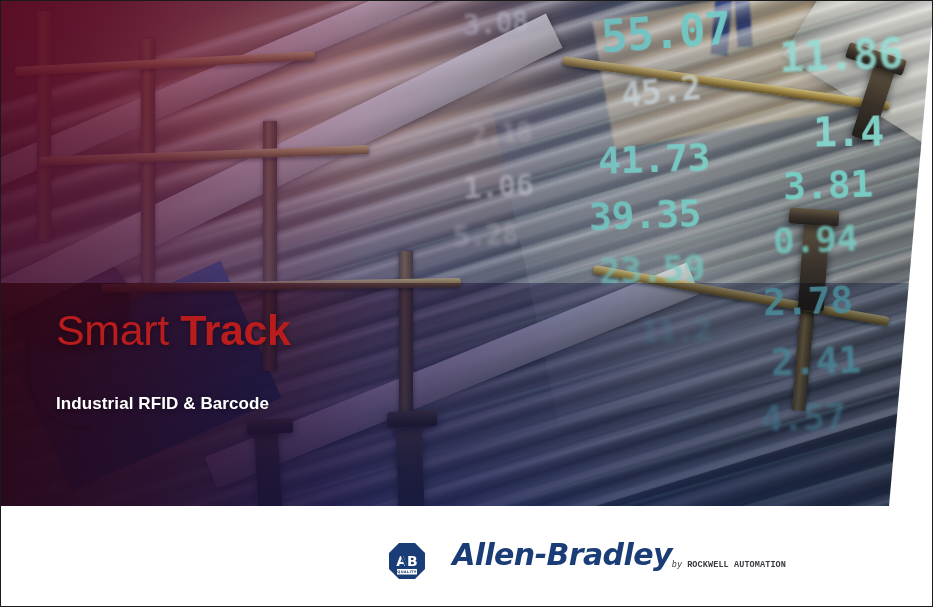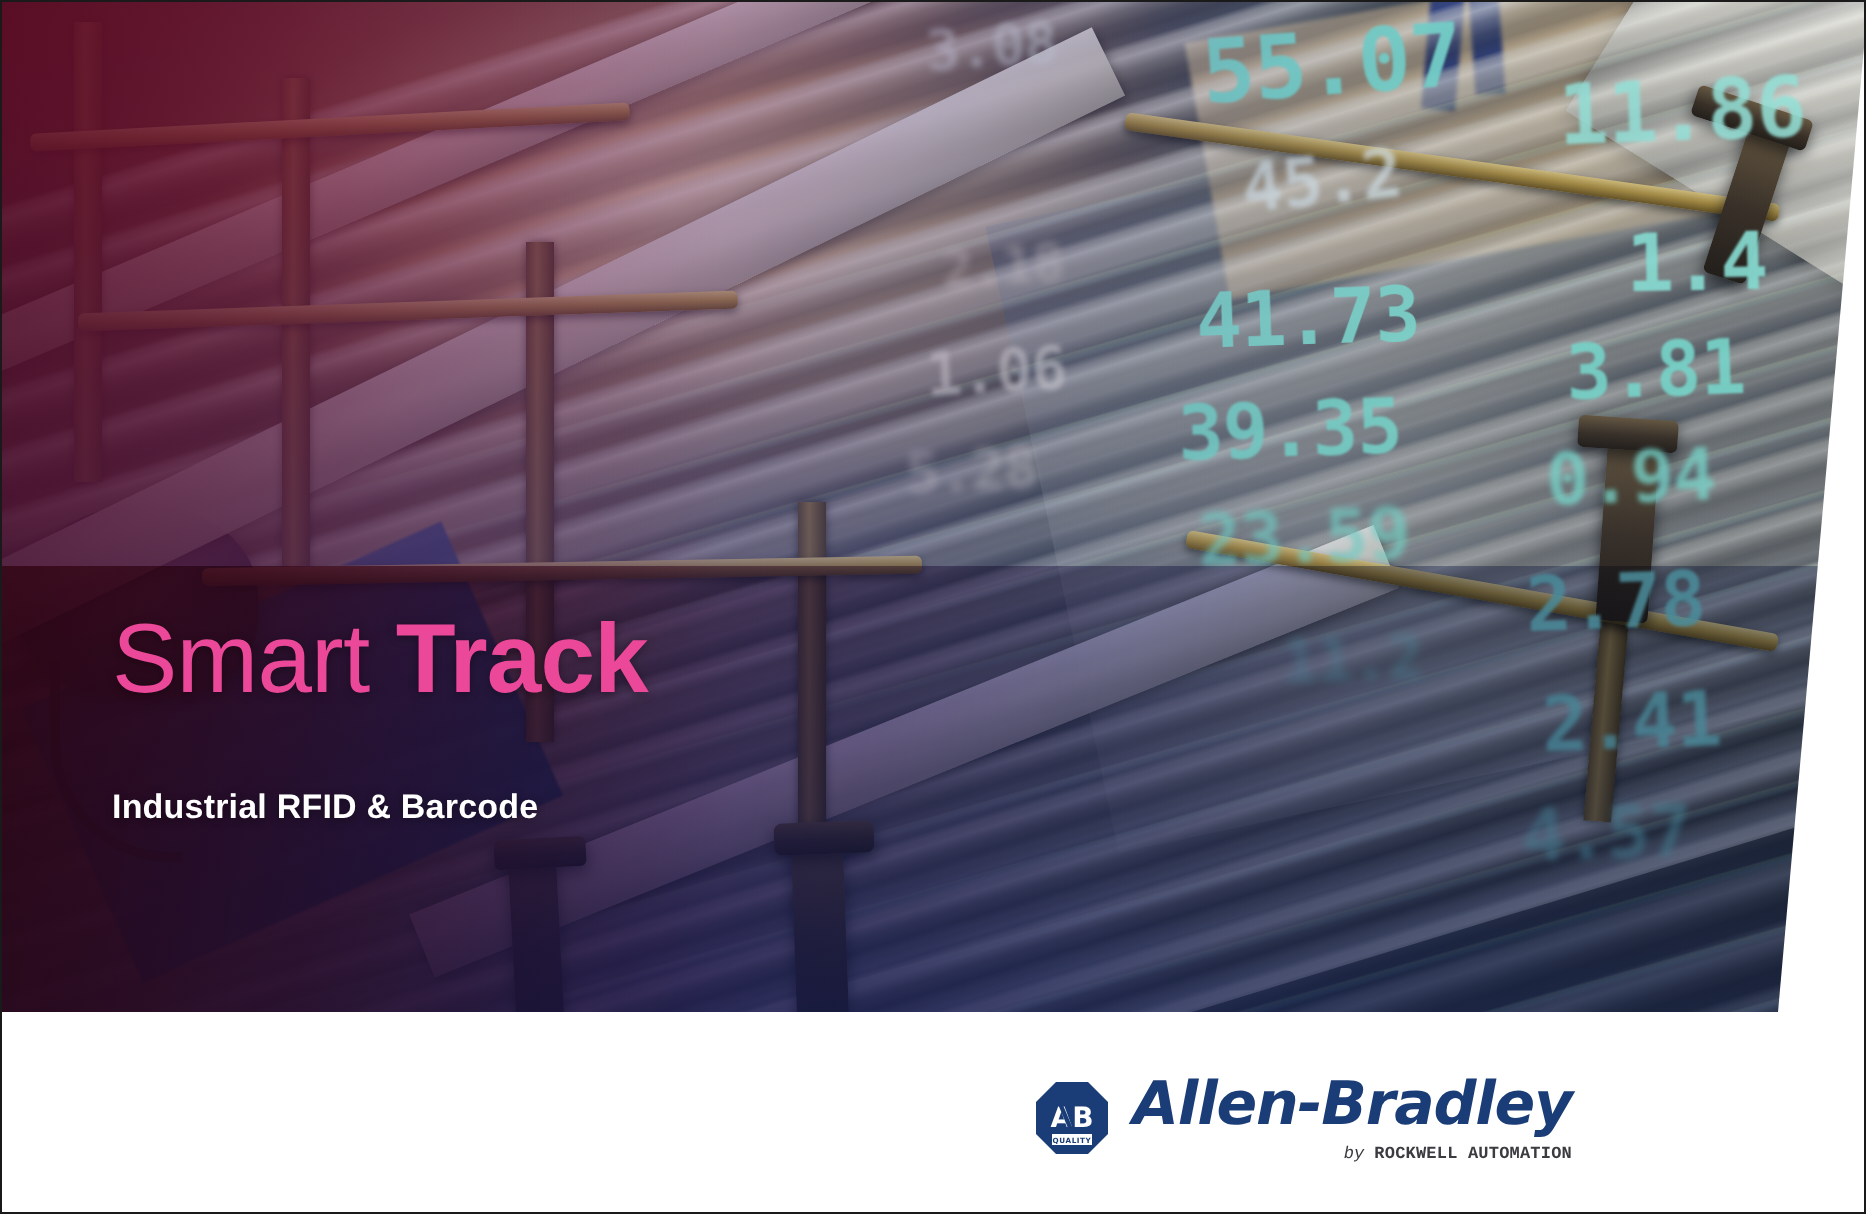--- a/index.html
+++ b/index.html
@@ -283,22 +283,22 @@
   }
 
   
   #title-block {
     position: absolute;
     left: 55px;
     top: 305px;
     z-index: 40;
   }
   .headline {
-    color: #ec4899;
-    font-size: 49px;
+    color: #b91c1c;
+    font-size: 43px;
     line-height: 49px;
     letter-spacing: -0.4px;
     text-shadow: 0 1px 5px rgba(0,0,0,0.35);
   }
   .headline .light { font-weight: 400; }
   .headline .bold  { font-weight: 700; }
 
   #subtitle {
     margin-top: 39px;
     color: #ffffff;
@@ -308,25 +308,25 @@
     text-shadow: 0 1px 4px rgba(0,0,0,0.4);
   }
 
   
   #logo-lockup {
     position: absolute;
     right: 146px;
     bottom: 24px;
     display: flex;
     align-items: flex-start;
-    gap: 11px;
+    gap: 26px;
     z-index: 50;
   }
   #ab-mark { flex: 0 0 auto; margin-top: 3px; }
-  #logo-text-wrap { display: flex; flex-direction: column; align-items: flex-end; }
+  #logo-text-wrap { display: flex; flex-direction: row; align-items: flex-end; }
   #brand-name {
     font-family: "DejaVu Sans", sans-serif;
     font-style: italic;
     font-weight: 700;
     font-size: 30px;
     line-height: 31px;
     color: #1b3d77;
     letter-spacing: -0.6px;
   }
   #brand-tagline {

